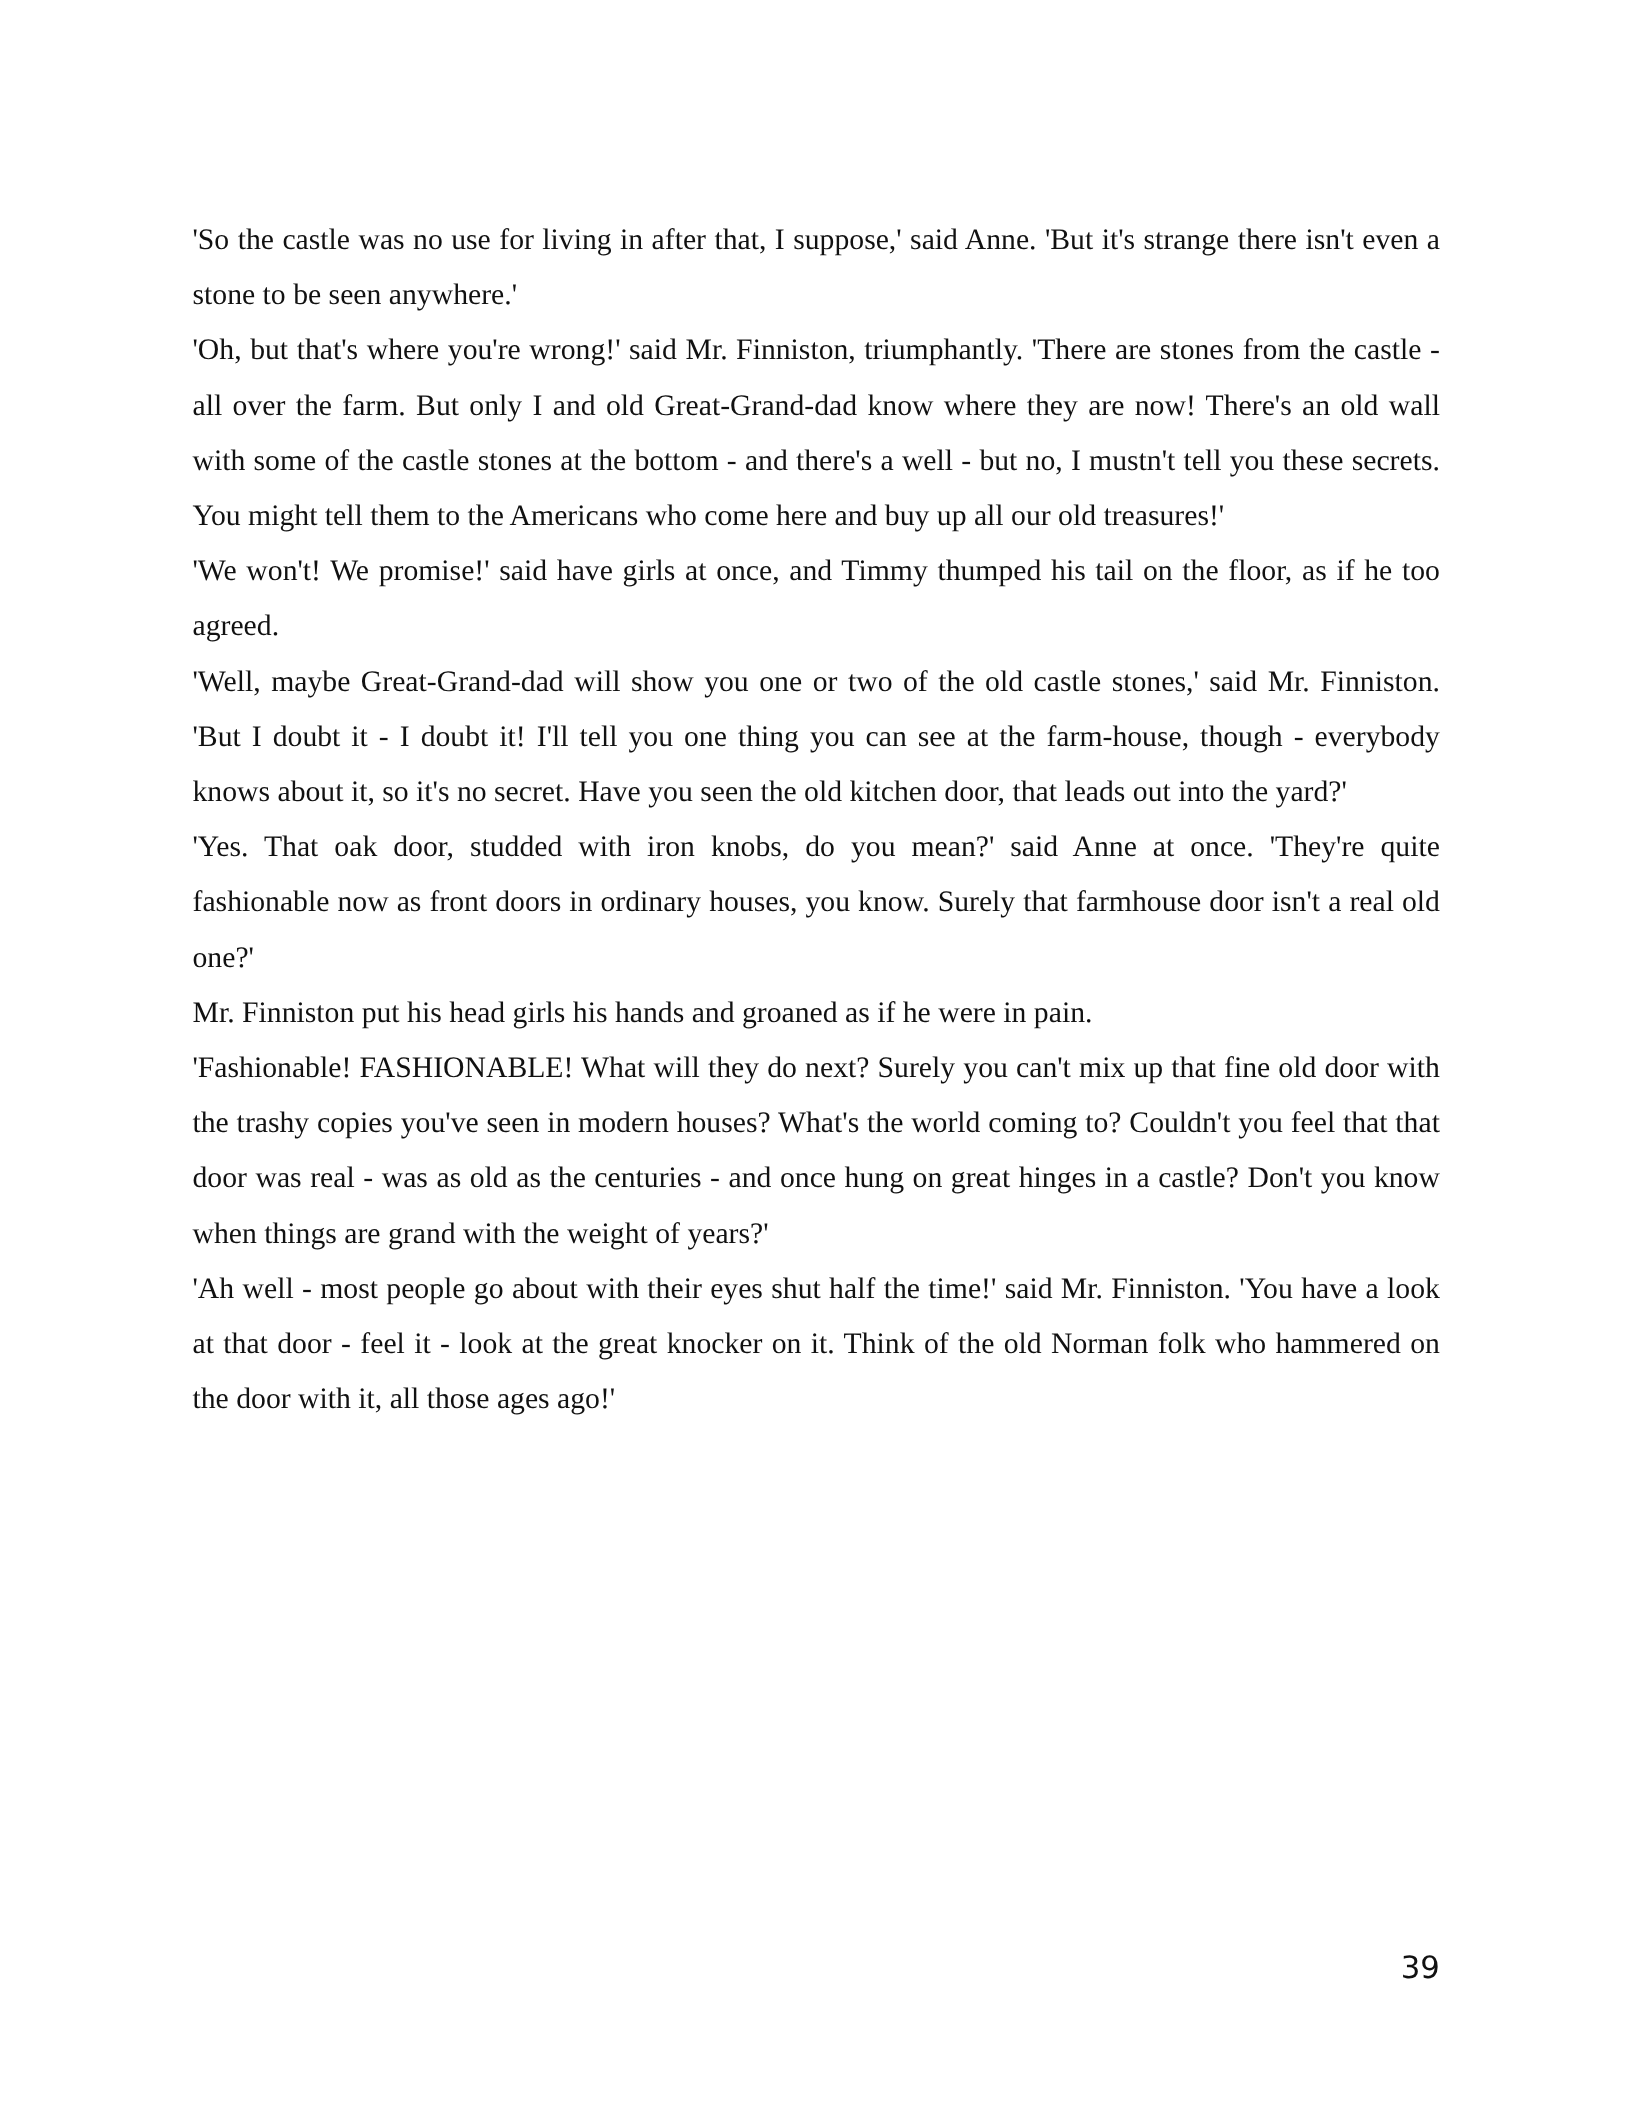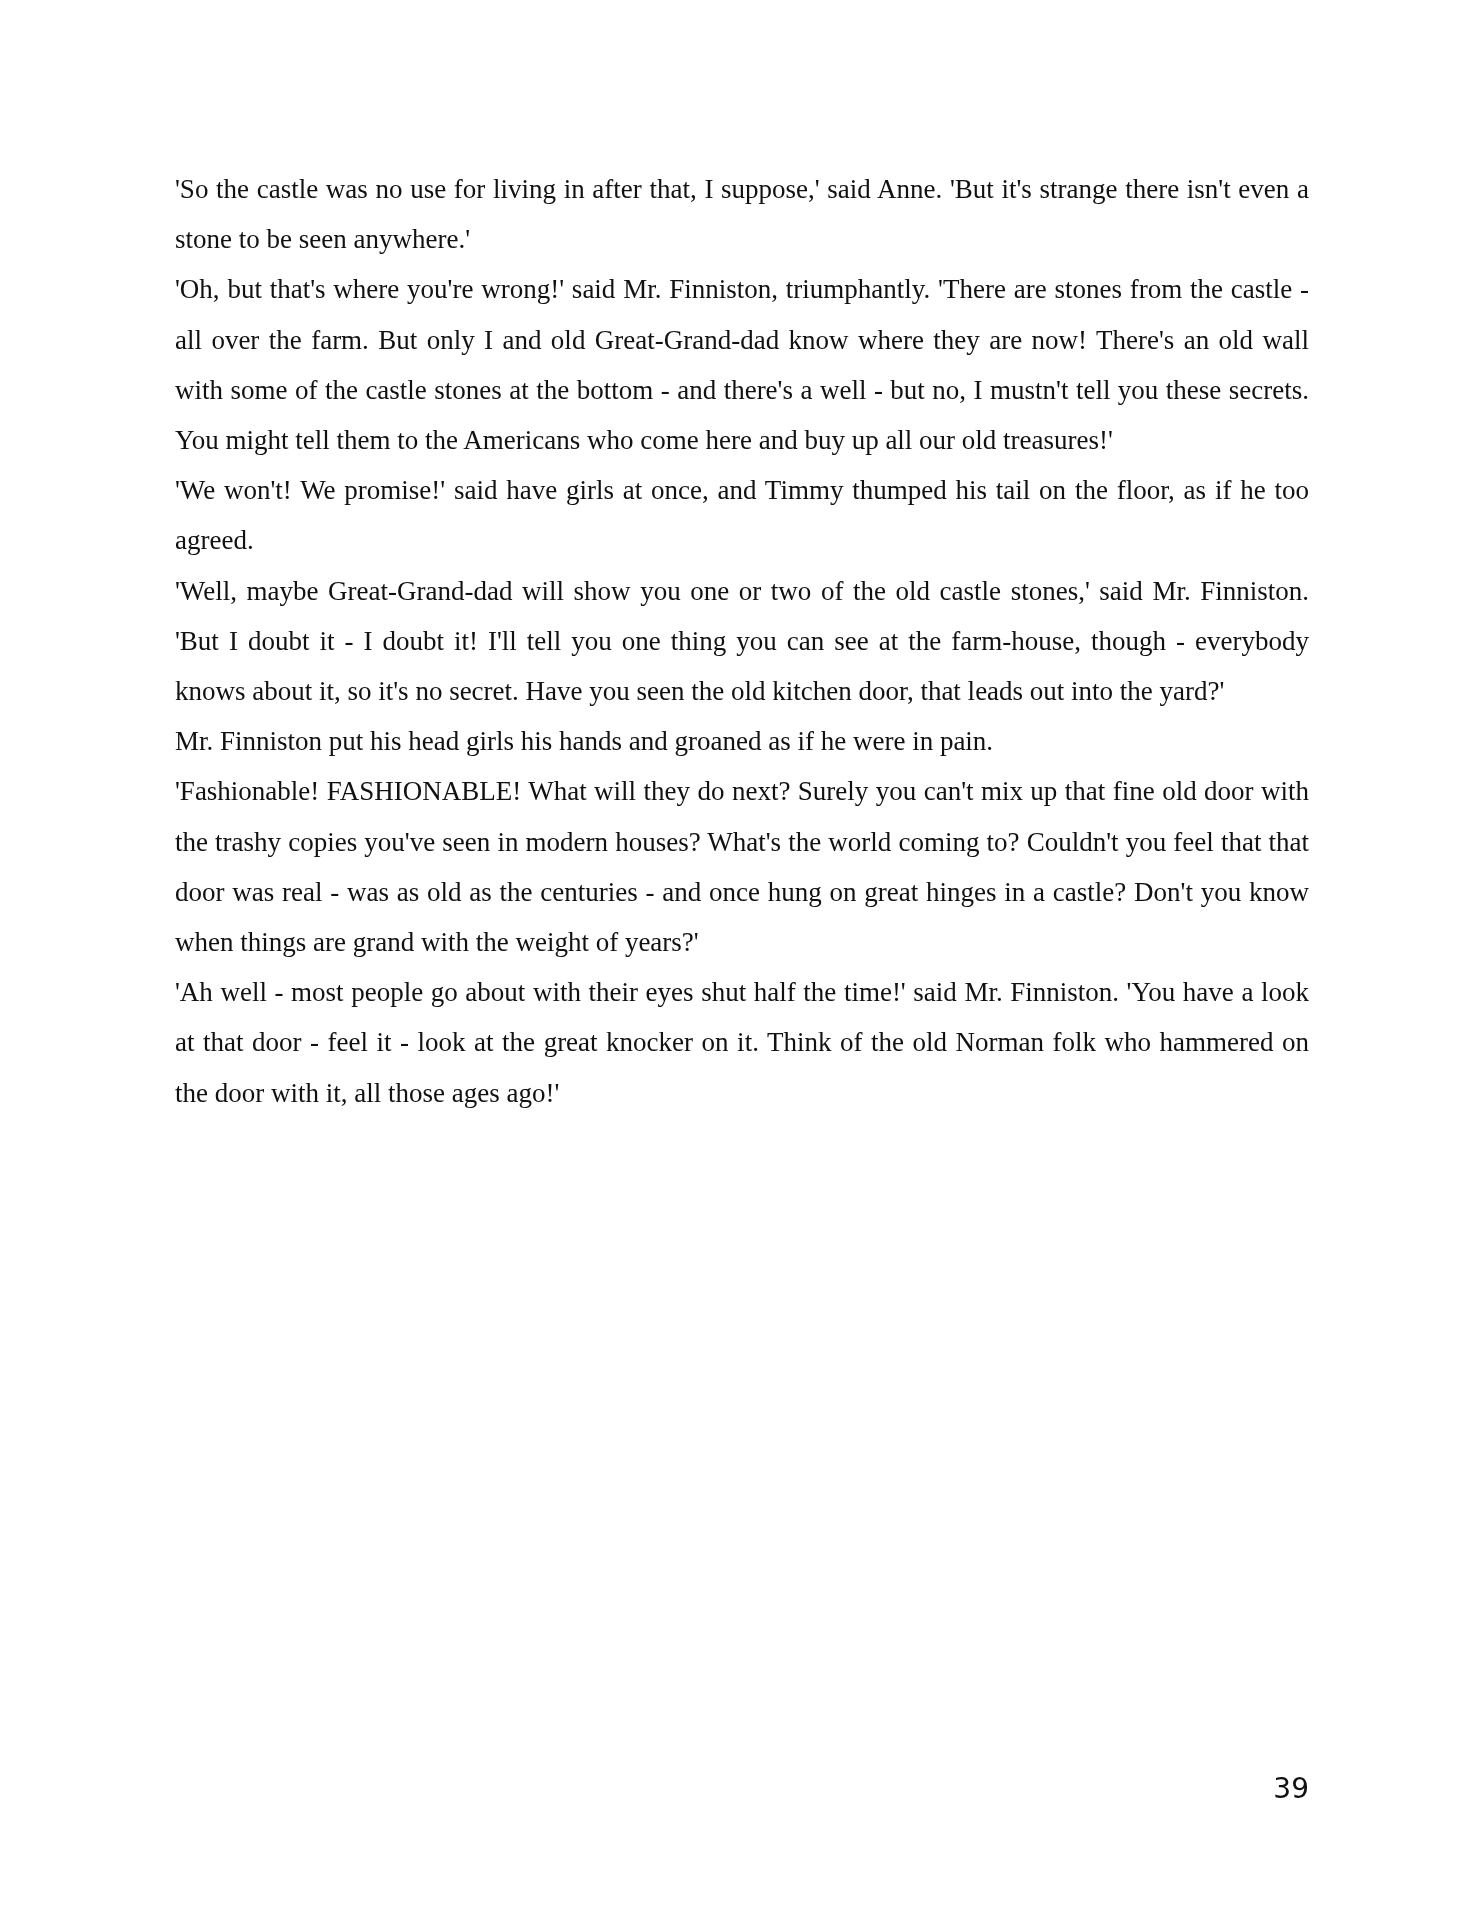--- a/index.html
+++ b/index.html
@@ -16,21 +16,21 @@
     .page {
       position: absolute;
       left: 0; top: 0;
       width: 1484px;
       height: 1920px;
       background: #ffffff;
     }
     .text-block {
       position: absolute;
       left: 175px;
-      top: 164px;
+      top: 192px;
       width: 1134px;
       font-family: "Liberation Serif", "DejaVu Serif", serif;
       font-size: 27px;
       line-height: 50.2px;
       color: #111111;
     }
     .para {
       margin: 0;
       text-align: justify;
       text-align-last: left;
@@ -48,18 +48,19 @@
   </style>
 </head>
 <body>
 
 <div class="page">
   <div class="text-block">
     <p class="para">'So the castle was no use for living in after that, I suppose,' said Anne. 'But it's strange there isn't even a stone to be seen anywhere.'</p>
     <p class="para">'Oh, but that's where you're wrong!' said Mr. Finniston, triumphantly. 'There are stones from the castle - all over the farm. But only I and old Great-Grand-dad know where they are now! There's an old wall with some of the castle stones at the bottom - and there's a well - but no, I mustn't tell you these secrets. You might tell them to the Americans who come here and buy up all our old treasures!'</p>
     <p class="para">'We won't! We promise!' said have girls at once, and Timmy thumped his tail on the floor, as if he too agreed.</p>
     <p class="para">'Well, maybe Great-Grand-dad will show you one or two of the old castle stones,' said Mr. Finniston. 'But I doubt it - I doubt it! I'll tell you one thing you can see at the farm-house, though - everybody knows about it, so it's no secret. Have you seen the old kitchen door, that leads out into the yard?'</p>
+    <p class="para">'Yes. That oak door, studded with iron knobs, do you mean?' said Anne at once. 'They're quite fashionable now as front doors in ordinary houses, you know. Surely that farmhouse door isn't a real old one?'</p>
     <p class="para">Mr. Finniston put his head girls his hands and groaned as if he were in pain.</p>
     <p class="para">'Fashionable! FASHIONABLE! What will they do next? Surely you can't mix up that fine old door with the trashy copies you've seen in modern houses? What's the world coming to? Couldn't you feel that that door was real - was as old as the centuries - and once hung on great hinges in a castle? Don't you know when things are grand with the weight of years?'</p>
     <p class="para">'Ah well - most people go about with their eyes shut half the time!' said Mr. Finniston. 'You have a look at that door - feel it - look at the great knocker on it. Think of the old Norman folk who hammered on the door with it, all those ages ago!'</p>
   </div>
   <div class="page-number">39</div>
 </div>
 
 </body></html>

